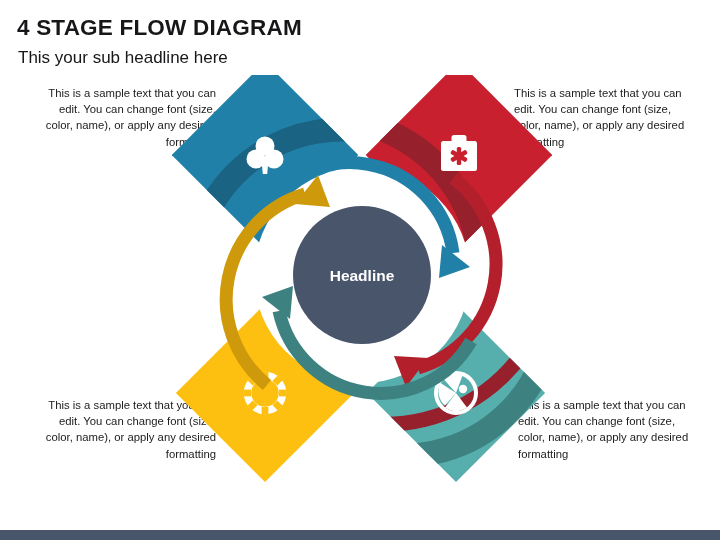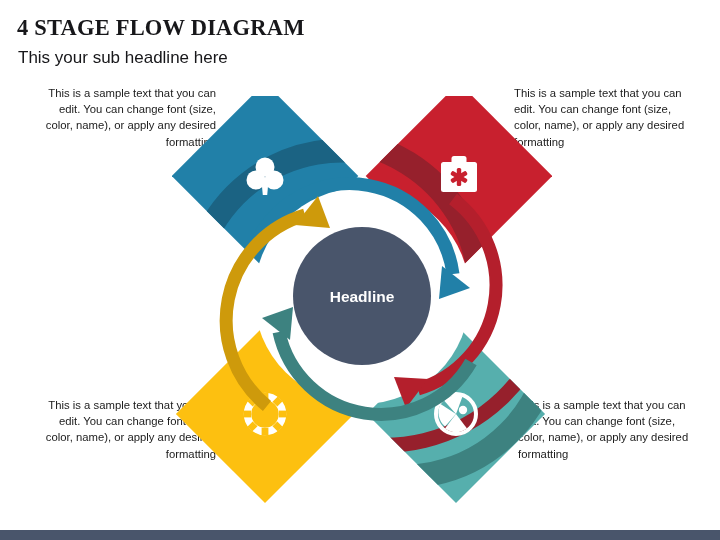--- a/index.html
+++ b/index.html
@@ -18,21 +18,20 @@
 
   
   #title {
     position: absolute;
     left: 17px; top: 15px;
     font-size: 22.5px;
     font-weight: bold;
     letter-spacing: 0.2px;
     color: #17171a;
     white-space: nowrap;
-    font-family: Liberation Serif, serif;
   }
   #subtitle {
     position: absolute;
     left: 18px; top: 48px;
     font-size: 17px;
     font-weight: normal;
     color: #17171a;
     white-space: nowrap;
   }
 
@@ -45,21 +44,21 @@
     color: #1b1b1b;
   }
   .caption.tl { left: 44px;  top: 85px;  text-align: right; }
   .caption.tr { left: 514px; top: 85px;  text-align: left;  }
   .caption.bl { left: 44px;  top: 397px; text-align: right; }
   .caption.br { left: 518px; top: 397px; text-align: left;  }
 
   
   #graphic {
     position: absolute;
-    left: 172px; top: 96px;
+    left: 172px; top: 75px;
     width: 380px; height: 410px;
   }
   #graphic svg { display: block; width: 380px; height: 410px; }
 
   
   #footer-bar {
     position: absolute;
     left: 0; top: 530px;
     width: 720px; height: 10px;
     background: #49556b;

